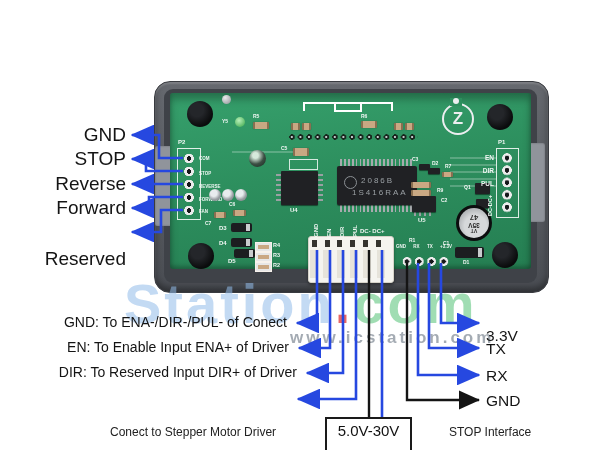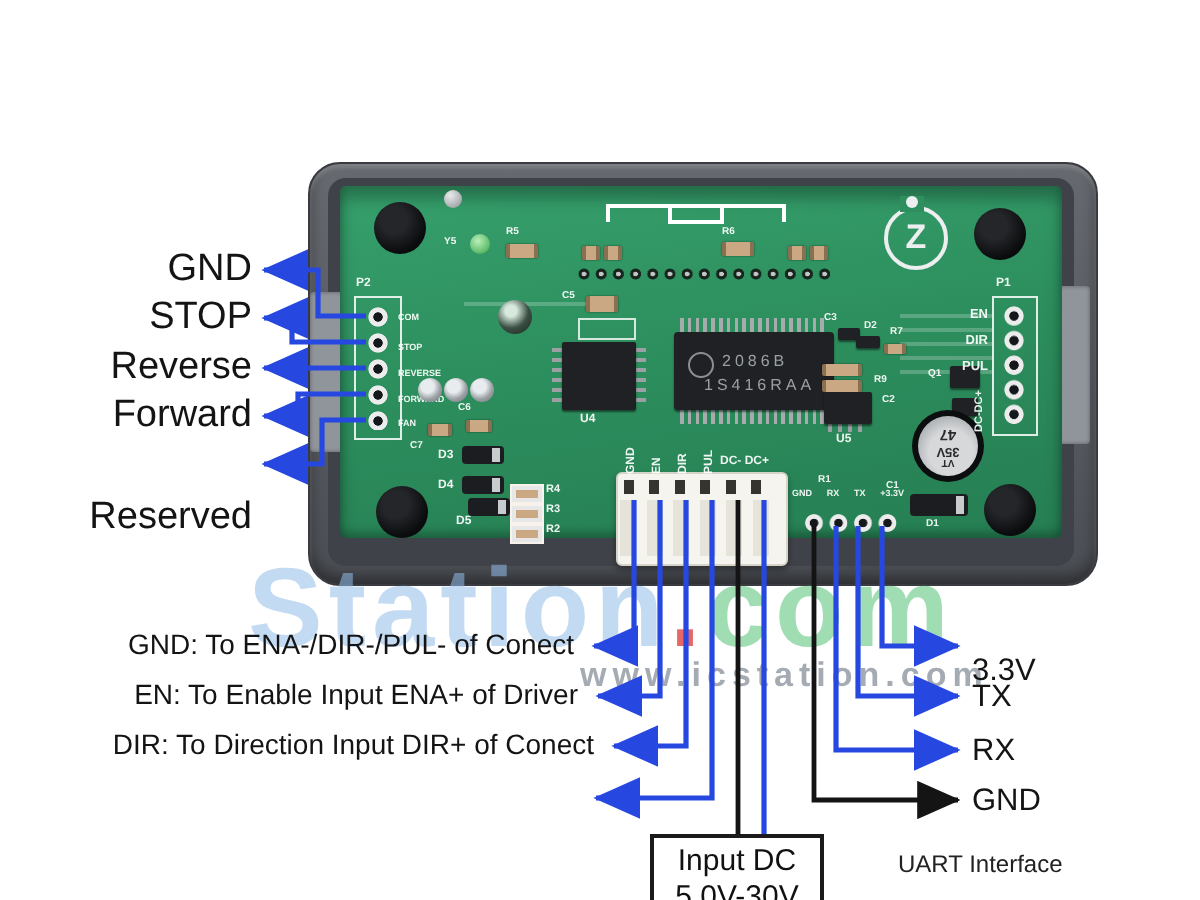--- a/index.html
+++ b/index.html
@@ -248,26 +248,26 @@
 
 
   <div class="abs z6 biglbl nowrap" style="right:474px;top:124px;">GND</div>
   <div class="abs z6 biglbl nowrap" style="right:474px;top:148px;">STOP</div>
   <div class="abs z6 biglbl nowrap" style="right:474px;top:173px;">Reverse</div>
   <div class="abs z6 biglbl nowrap" style="right:474px;top:197px;">Forward</div>
   <div class="abs z6 biglbl nowrap" style="right:474px;top:224px;margin-top:24px;">Reserved</div>
 
   <div class="abs z6 note nowrap" style="right:313px;top:314px;">GND: To ENA-/DIR-/PUL- of Conect</div>
   <div class="abs z6 note nowrap" style="right:311px;top:339px;">EN: To Enable Input ENA+ of Driver</div>
-  <div class="abs z6 note nowrap" style="right:303px;top:364px;">DIR: To Direction Input DIR+ of Conect</div>
+  <div class="abs z6 note nowrap" style="right:303px;top:364px;">DIR: To Reserved Input DIR+ of Driver</div>
 
   <div class="abs z6 rlbl nowrap" style="left:486px;top:315px;margin-top:12px;">3.3V</div>
   <div class="abs z6 rlbl nowrap" style="left:486px;top:340px;">TX</div>
   <div class="abs z6 rlbl nowrap" style="left:486px;top:367px;">RX</div>
   <div class="abs z6 rlbl nowrap" style="left:486px;top:392px;">GND</div>
 
+  <div class="abs z6 cap12 nowrap" style="left:110px;top:425px;">Conect to Stepper Motor Driver</div>
   <div id="dcbox" class="abs z6">
-    <div>Input DC</div>
     <div>5.0V-30V</div>
   </div>
-  <div class="abs z6 cap12 nowrap" style="left:449px;top:425px;">UART Interface</div>
+  <div class="abs z6 cap12 nowrap" style="left:449px;top:425px;">STOP Interface</div>
 
 </div>
 
 </body></html>

